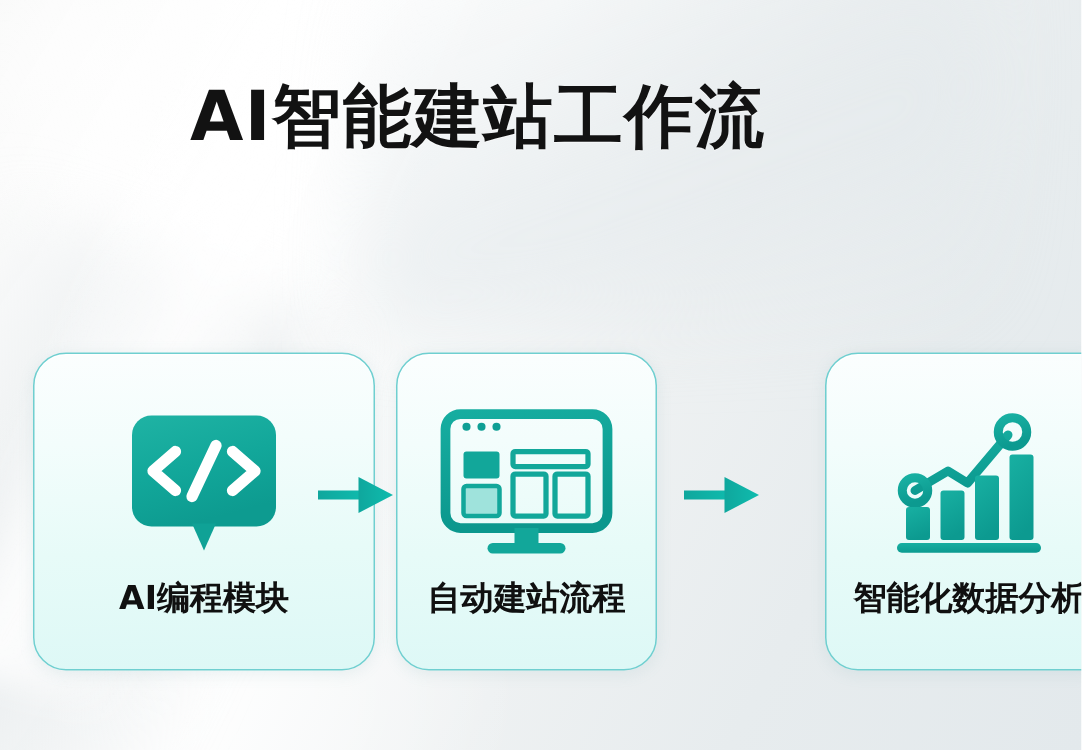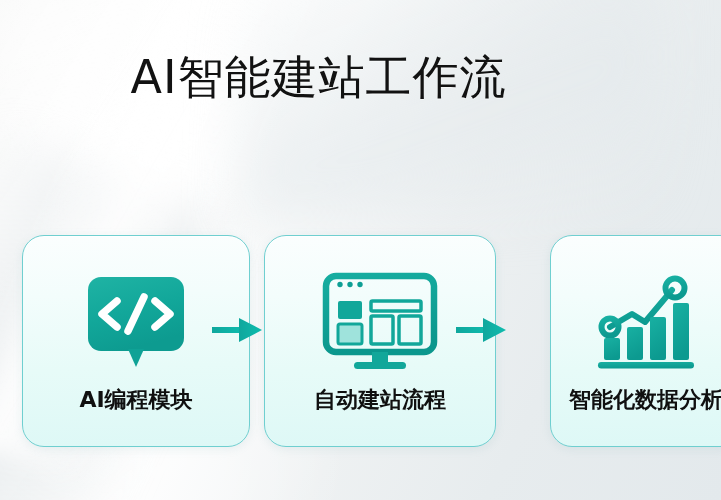--- a/index.html
+++ b/index.html
@@ -59,40 +59,40 @@
 
   
   #title {
     position: absolute;
     top: 18px;
     left: 0;
     width: 637px;
     text-align: center;
     font-size: 46px;
     line-height: 56px;
-    font-weight: 400;
+    font-weight: 700;
     color: #121212;
     letter-spacing: 1px;
     white-space: nowrap;
     text-shadow: 0 1px 0 rgba(255,255,255,0.55);
   }
 
   
   .card {
     position: absolute;
     top: 235px;
     height: 212px;
     border-radius: 22px;
     border: 1.4px solid #6fcfd0;
     background: linear-gradient(178deg, #fbfefe 0%, #f3fdfc 28%, #e7fbf8 62%, #ddf8f6 100%);
     box-shadow: 0 2px 10px rgba(120,170,175,0.14), inset 0 1px 0 rgba(255,255,255,0.7);
     box-sizing: border-box;
   }
   #card-1 { left: 22px;  width: 228px; }
-  #card-2 { left: 264px; width: 232px; }
+  #card-2 { left: 264px; width: 174px; }
   #card-3 { left: 508px; width: 192px; margin-left: 42px; }
 
   .card-icon {
     position: absolute;
     left: 0;
     top: 26px;
     width: 100%;
     height: 120px;
     display: flex;
     align-items: center;

